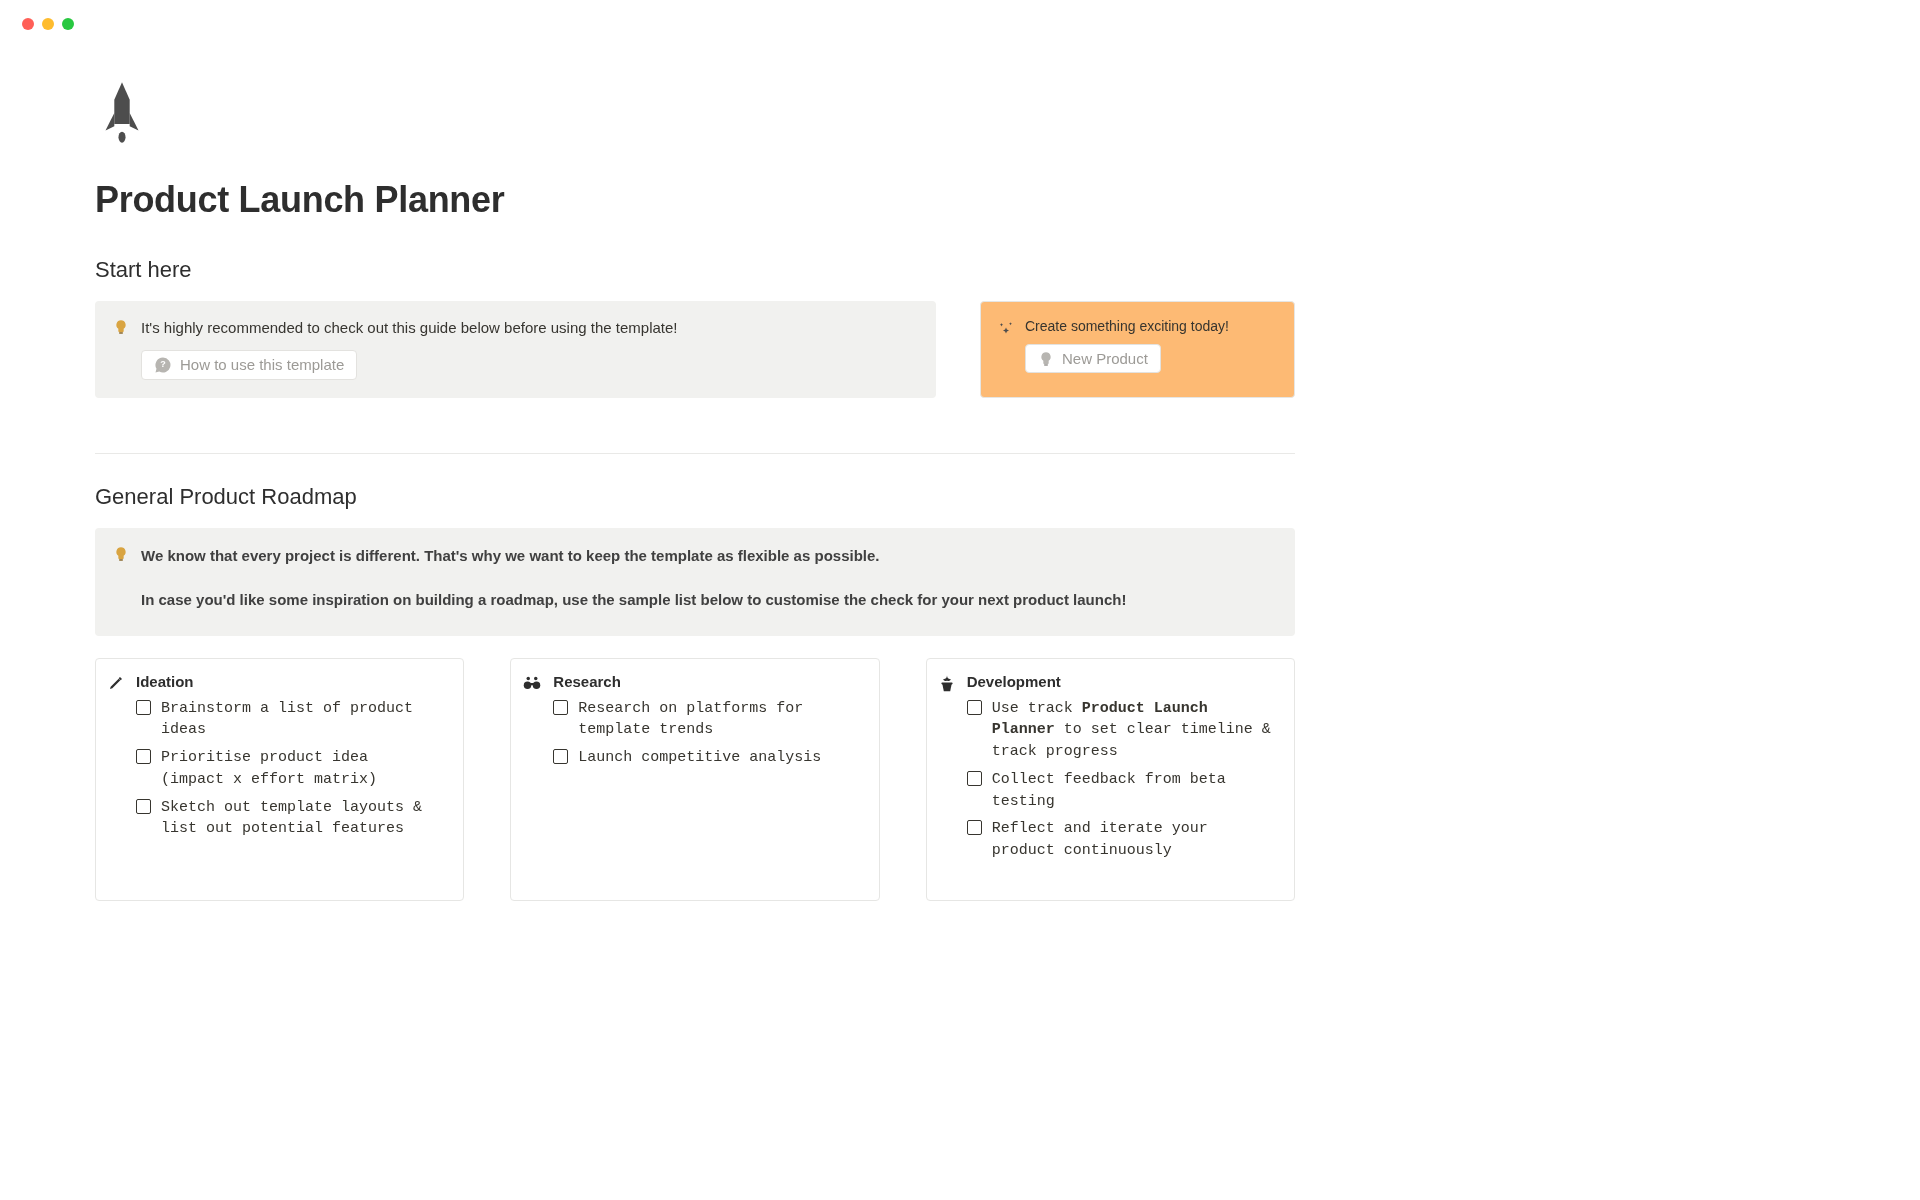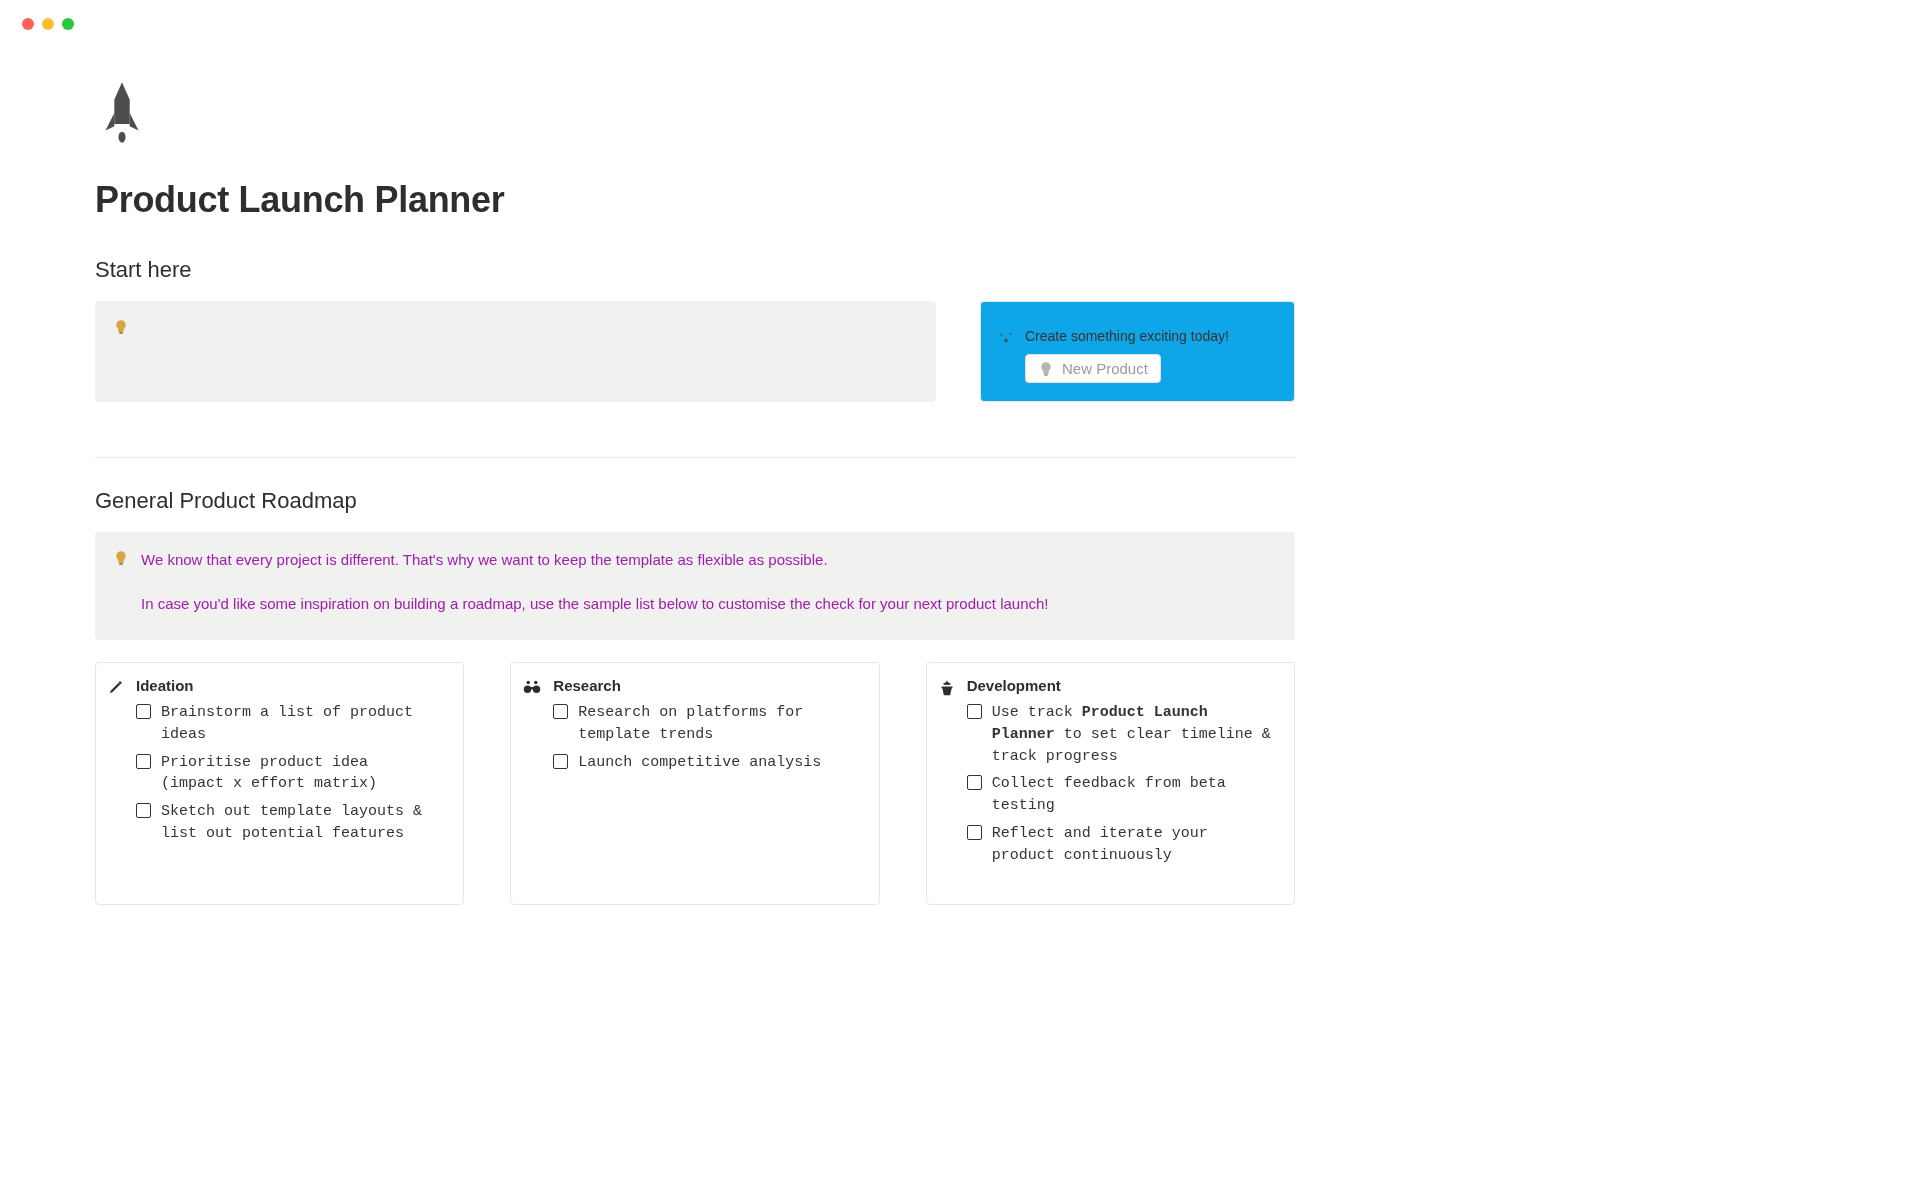--- a/index.html
+++ b/index.html
@@ -57,24 +57,24 @@
     flex: 1;
     display: flex;
     gap: 12px;
     align-items: flex-start;
   }
   .callout .callout-body { flex: 1; }
   .callout .callout-text { color: #373530; font-size: 15px; line-height: 1.5; }
 
   .callout-side {
     width: 315px;
-    background: #0ea5e9;
+    background: #fdba74;
     border: 1px solid #e6e6e4;
     border-radius: 4px;
-    padding: 26px 18px 18px 16px;
+    padding: 16px 18px 18px 16px;
     display: flex;
     gap: 10px;
     align-items: flex-start;
   }
 
   .link-button {
     display: inline-flex;
     align-items: center;
     gap: 8px;
     background: #ffffff;
@@ -97,21 +97,21 @@
 
   .roadmap-callout {
     background: #f1f1ef;
     border-radius: 4px;
     padding: 16px 18px 24px 18px;
     display: flex;
     gap: 12px;
     align-items: flex-start;
     margin-bottom: 22px;
   }
-  .roadmap-callout .callout-text { color: #a21caf; font-size: 15px; line-height: 1.6; }
+  .roadmap-callout .callout-text { color: #404040; font-size: 15px; line-height: 1.6; font-weight: bold; }
   .roadmap-callout .callout-text p + p { margin-top: 20px; }
 
   .roadmap-columns {
     display: flex;
     gap: 46px;
   }
   .card {
     flex: 1;
     border: 1px solid #e6e6e4;
     border-radius: 4px;
@@ -179,20 +179,30 @@
 
   <div class="start-row">
 
     <div class="callout">
       <span class="bulb">
         <svg width="16" height="16" viewBox="0 0 24 24">
           <path fill="#d9a441" d="M12 2a7 7 0 0 0-4 12.7V18a2 2 0 0 0 2 2h4a2 2 0 0 0 2-2v-3.3A7 7 0 0 0 12 2z"></path>
           <rect x="9" y="20" width="6" height="2" rx="1" fill="#8a6a2f"></rect>
         </svg>
       </span>
+      <div class="callout-body">
+        <div class="callout-text">It's highly recommended to check out this guide below before using the template!</div>
+        <div class="link-button">
+          <svg width="18" height="18" viewBox="0 0 24 24">
+            <path fill="#b7b5b1" d="M12 2a10 10 0 0 0-8.7 15L2 22l5-1.3A10 10 0 1 0 12 2z"></path>
+            <text x="12" y="15" text-anchor="middle" font-size="12" font-weight="700" fill="#fff">?</text>
+          </svg>
+          <span>How to use this template</span>
+        </div>
+      </div>
     </div>
 
     <div class="callout-side">
       <span class="sparkle">
         <svg width="18" height="18" viewBox="0 0 24 24">
           <path fill="#4d4d4d" d="M12 10l1.2 2.8L16 14l-2.8 1.2L12 18l-1.2-2.8L8 14l2.8-1.2z"></path>
           <path fill="#4d4d4d" d="M6 4l.7 1.6L8.3 6.3 6.7 7 6 8.6 5.3 7 3.7 6.3 5.3 5.6z"></path>
           <path fill="#4d4d4d" d="M18 3l.6 1.4 1.4.6-1.4.6L18 7l-.6-1.4L16 5l1.4-.6z"></path>
         </svg>
       </span>

